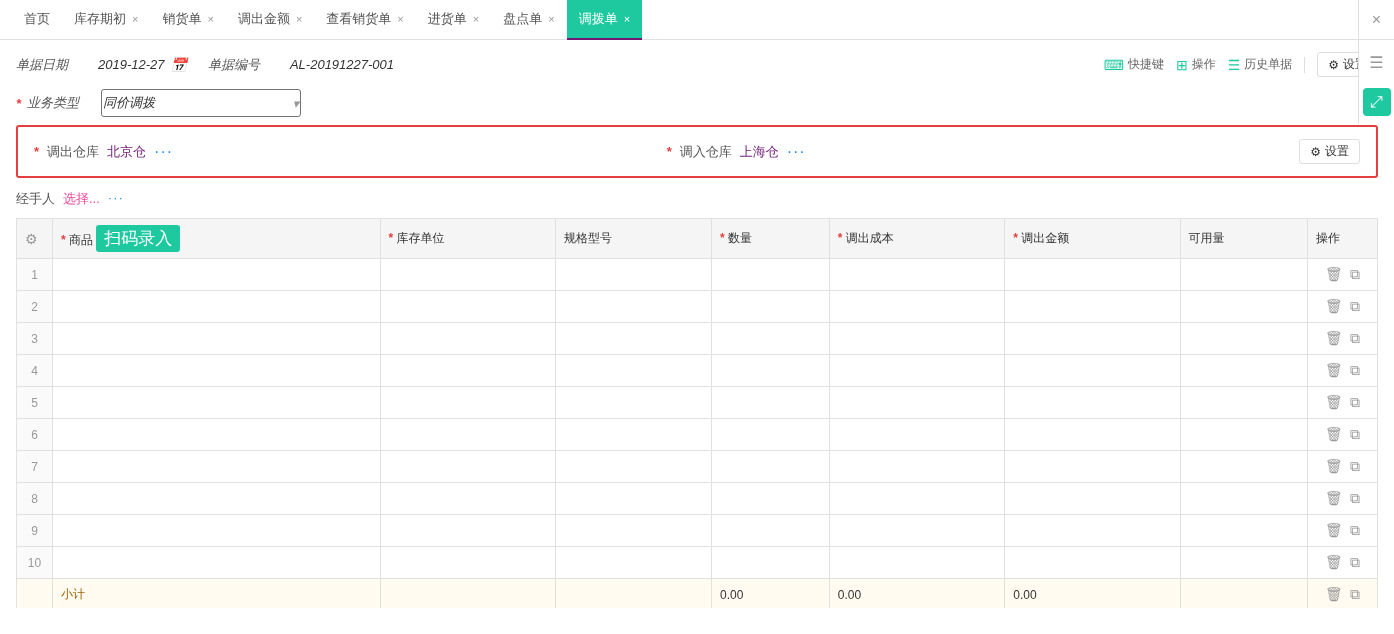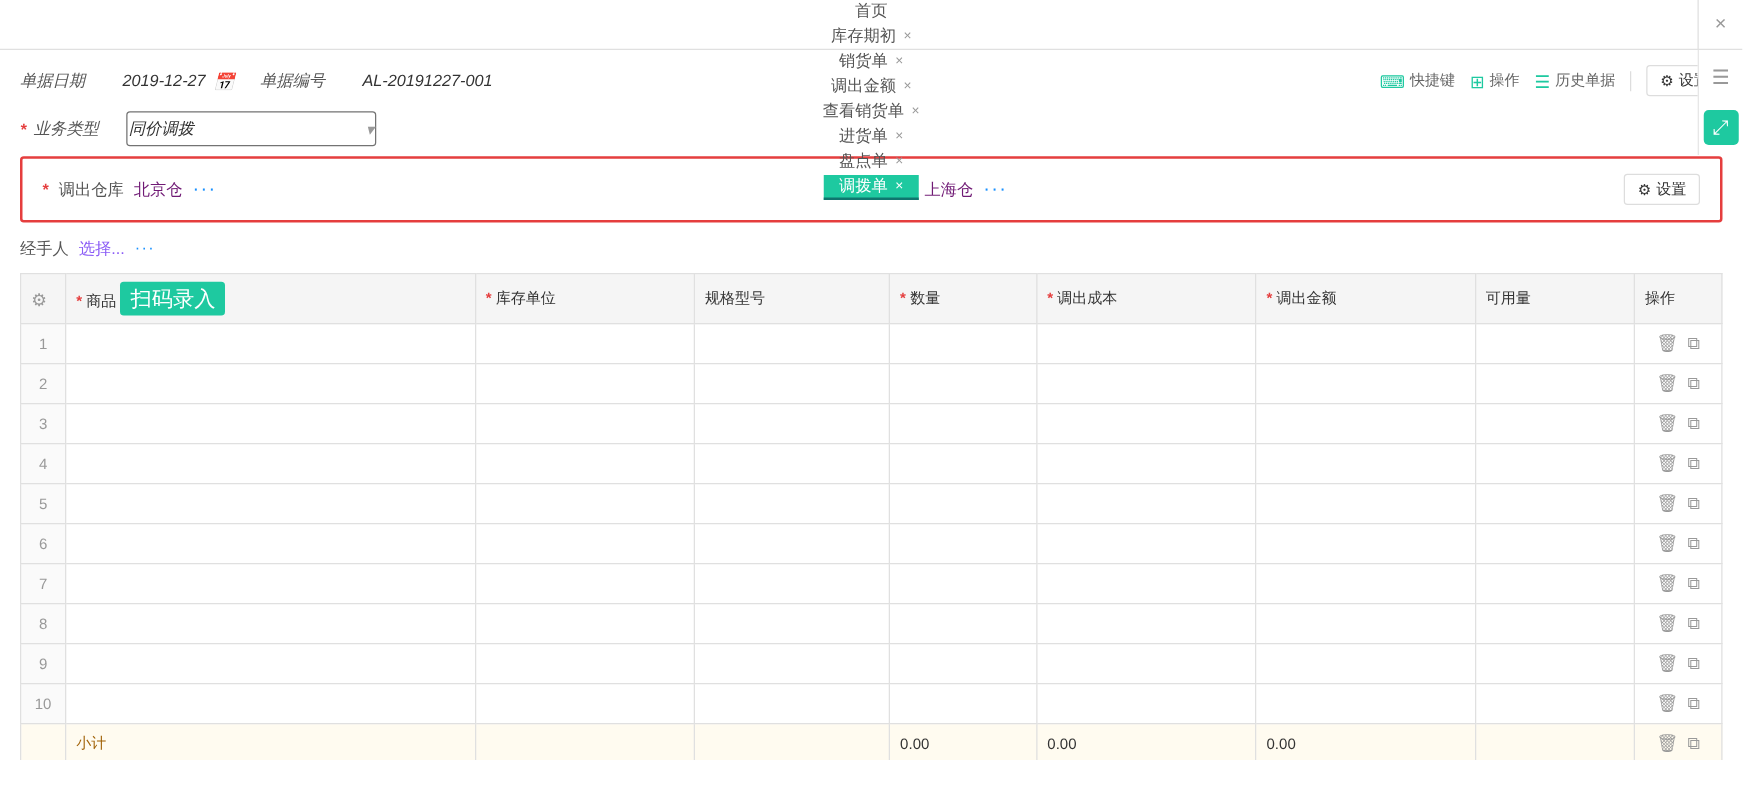--- a/index.html
+++ b/index.html
@@ -7,37 +7,36 @@
 
     
     .tab-bar {
       display: flex;
       align-items: center;
       background: #fff;
       border-bottom: 1px solid #e0e0e0;
       height: 40px;
       padding: 0 12px;
       position: relative;
-      flex-direction: column;
     }
     .tab-item {
       display: flex;
       align-items: center;
       padding: 0 12px;
       height: 40px;
       cursor: pointer;
       font-size: 13px;
       color: #555;
       white-space: nowrap;
       border-bottom: 2px solid transparent;
     }
     .tab-item.active {
       color: #fff;
       background: #1ec9a0;
-      border-bottom: 2px solid #0f766e;
+      border-bottom: 2px solid #701a75;
     }
     .tab-item .tab-close {
       margin-left: 6px;
       font-size: 11px;
       color: #999;
       cursor: pointer;
     }
     .tab-item.active .tab-close {
       color: #fff;
     }
@@ -179,21 +178,21 @@
       color: #999;
     }
 
     
     .person-row {
       display: flex;
       align-items: flex-start;
       gap: 8px;
     }
     .person-placeholder {
-      color: #8b5cf6;
+      color: #ec4899;
     }
 
     
     .form-rows {
       margin-bottom: 10px;
     }
 
     
     .data-table {
       width: 100%;

